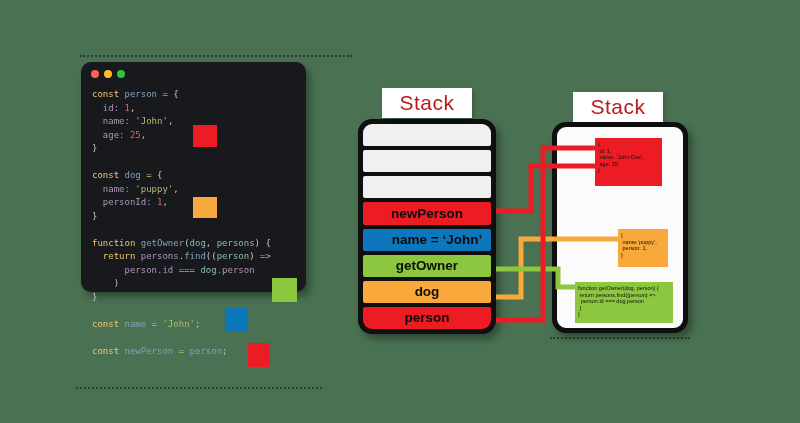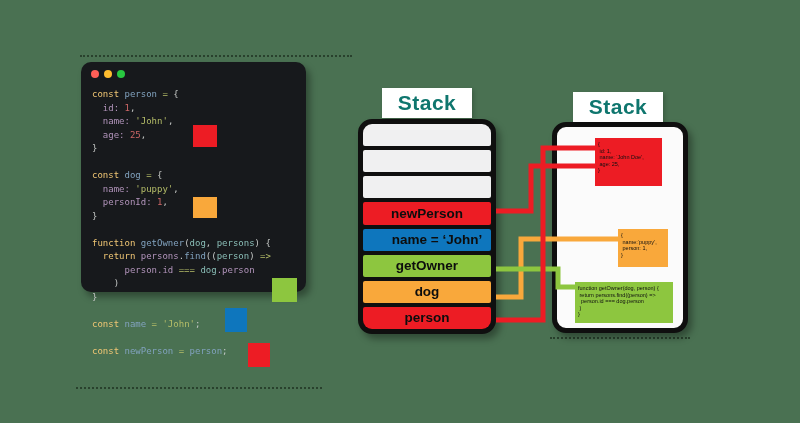--- a/index.html
+++ b/index.html
@@ -23,21 +23,21 @@
   .code-line { height:13.5px; }
   .sq { position:absolute; }
 
   
   .dots { position:absolute; height:0; border-top:2px dotted rgba(15,25,15,0.55); }
 
   
   .mem-label {
     position:absolute; height:30px; background:#ffffff; z-index:5;
     display:flex; align-items:center; justify-content:center;
-    font-weight:bold; font-size:21px; color:#0f766e; letter-spacing:0.5px;
+    font-weight:normal; font-size:21px; color:#b91c1c; letter-spacing:0.5px;
     box-shadow:2px 2px 4px rgba(0,0,0,0.18);
   }
   .stack-label { left:382px; top:88px; width:90px; }
   .heap-label  { left:573px; top:92px; width:90px; }
 
   .stack-box {
     position:absolute; left:358px; top:119px; width:138px; height:215px;
     background:#0f0f0f; border:5px solid #0f0f0f; border-radius:14px;
     display:flex; flex-direction:column; gap:4px;
     box-shadow:4px 5px 7px rgba(0,0,0,0.35);

